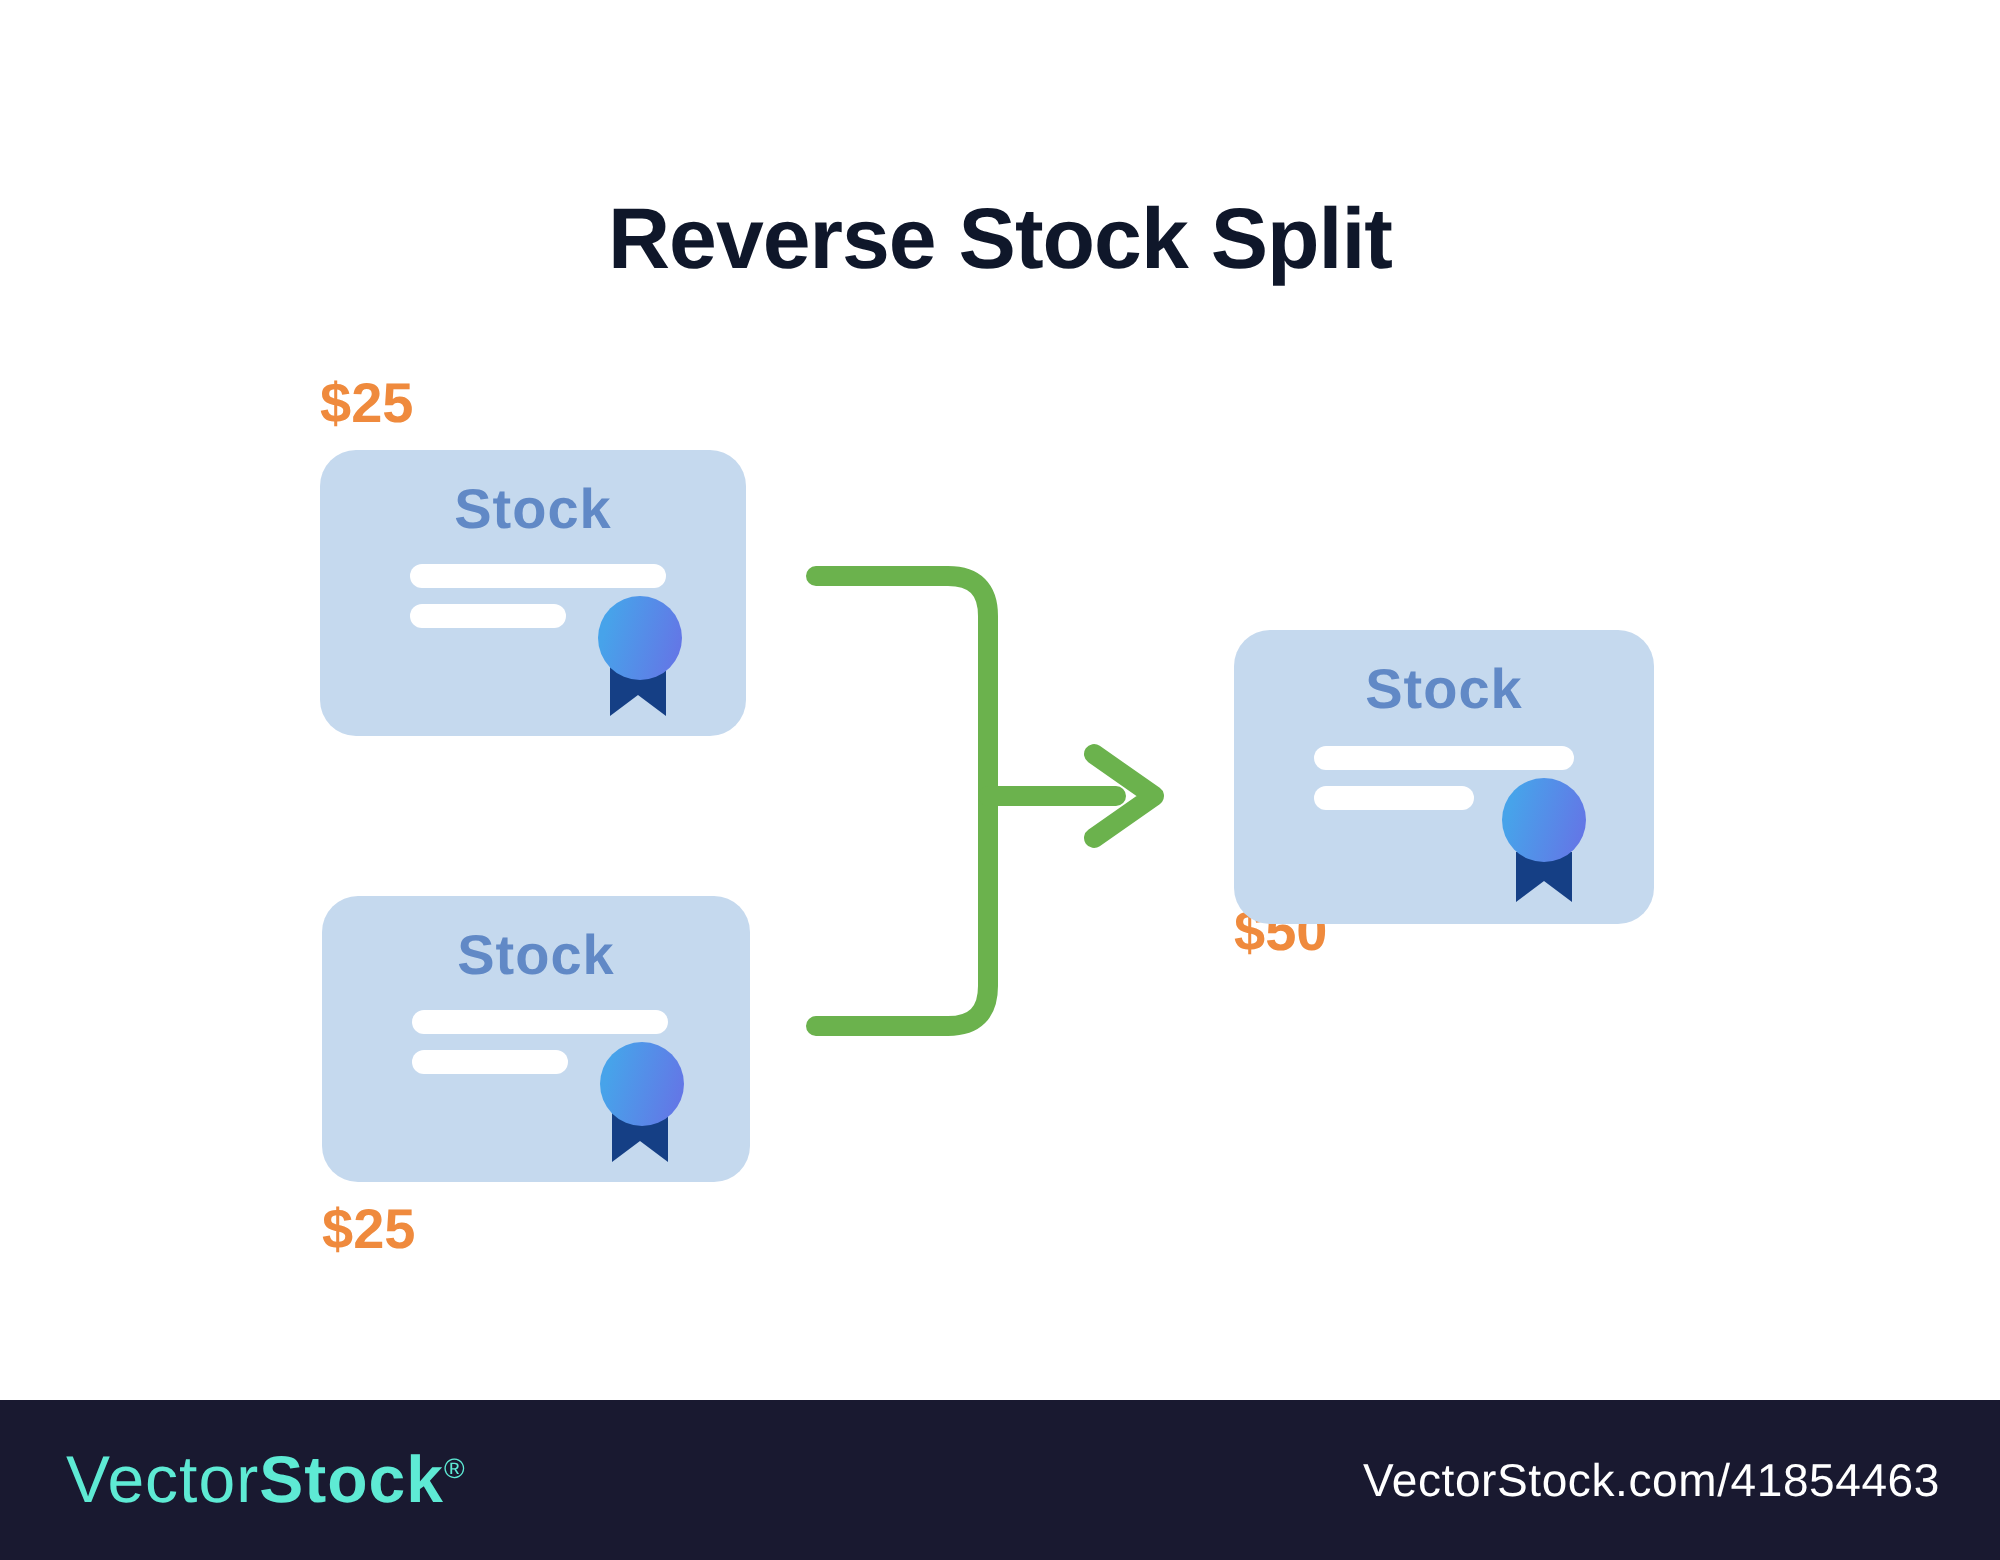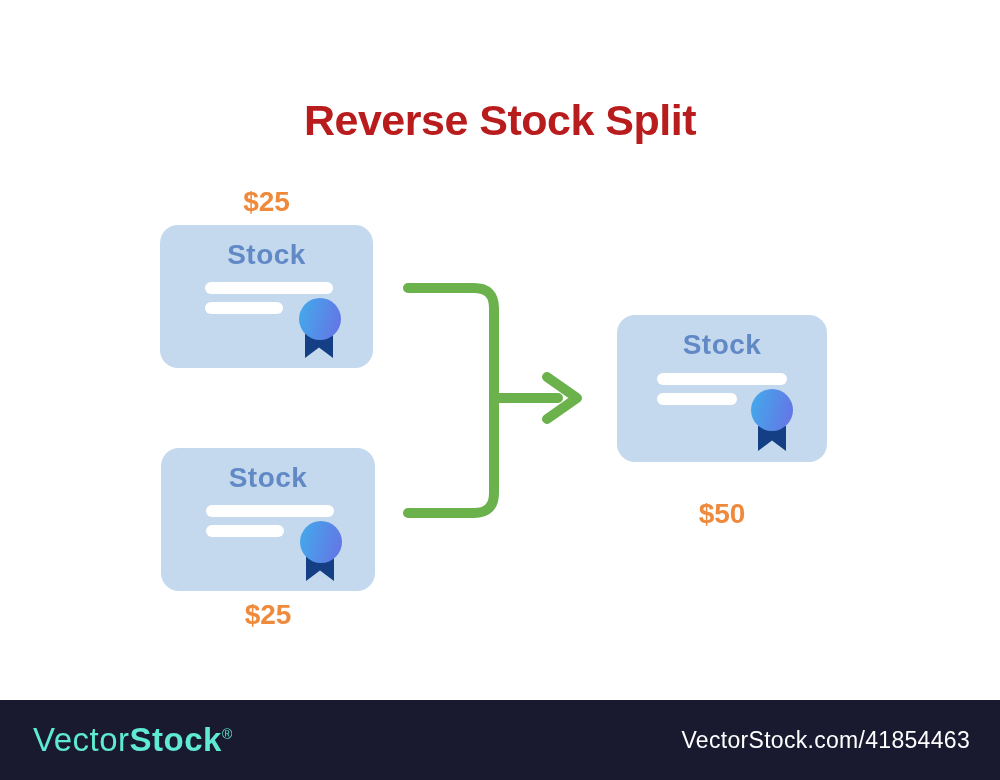--- a/index.html
+++ b/index.html
@@ -3,30 +3,30 @@
 <meta charset="utf-8">
 <style>
   html,body{margin:0;padding:0;background:#ffffff;}
   .canvas{
     position:relative;width:1000px;height:780px;background:#ffffff;
     overflow:hidden;font-family:"Liberation Sans",sans-serif;
   }
   
   .title{
     position:absolute;left:0;right:0;top:96px;text-align:center;
-    font-size:43px;font-weight:700;color:#b91c1c;letter-spacing:-0.5px;
+    font-size:43px;font-weight:700;color:#0f172a;letter-spacing:-0.5px;
   }
   
   .price{
-    position:absolute;text-align:center;font-size:28px;font-weight:700;
+    position:absolute;text-align:left;font-size:28px;font-weight:700;
     color:#ef8a3d;letter-spacing:0;
   }
   .price-top{left:160px;width:213px;top:186px;}
   .price-bottom{left:161px;width:214px;top:599px;}
-  .price-result{left:617px;width:210px;top:498px;}
+  .price-result{left:617px;width:210px;top:450px;}
   
   .card{
     position:absolute;background:#c5d9ee;border-radius:18px;
   }
   .card-1{left:160px;top:225px;width:213px;height:143px;}
   .card-2{left:161px;top:448px;width:214px;height:143px;}
   .card-3{left:617px;top:315px;width:210px;height:147px;}
   .card-label{
     position:absolute;left:0;right:0;top:14px;text-align:center;
     font-size:28px;font-weight:700;color:#6189c6;letter-spacing:0.5px;

